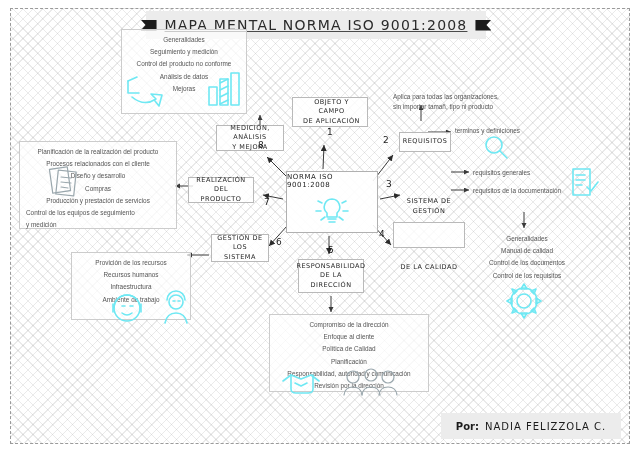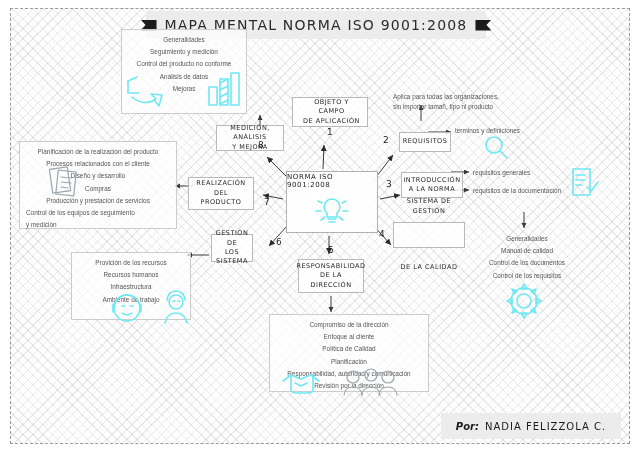--- a/index.html
+++ b/index.html
@@ -16,21 +16,21 @@
     background-color:#ffffff;
     background-image:
       repeating-linear-gradient(45deg, rgba(150,150,150,.20) 0 1px, transparent 1px 7px),
       repeating-linear-gradient(-45deg, rgba(150,150,150,.20) 0 1px, transparent 1px 7px);
   }
   .layer{position:absolute;left:0;top:0;width:620px;height:436px;}
   
   #title-banner{
     position:absolute;left:135px;top:2px;width:340px;height:28px;
     background:#ececec;
-    display:flex;align-items:center;justify-content:center;gap:8px;
+    display:flex;align-items:center;justify-content:center;gap:8px;text-decoration:underline;
   }
   #title-text{
     font-family:"DejaVu Sans", sans-serif;
     font-size:14px;letter-spacing:1.2px;color:#2a2a2a;
     white-space:nowrap;font-weight:400;
   }
   .flag{width:16px;height:11px;position:relative;flex:0 0 auto;}
   .flag i{position:absolute;left:0;top:0;width:16px;height:11px;background:#1b1b1b;
       clip-path:polygon(0 2px,100% 0,100% 100%,0 calc(100% - 2px));}
   .flag.left i{clip-path:polygon(0 0,100% 0,100% 100%,0 100%,5px 50%);}
@@ -68,21 +68,21 @@
   
   .ico{position:absolute;}
   .cy{stroke:#6fe8f3;fill:none;stroke-width:1.6;stroke-linecap:round;stroke-linejoin:round;}
   .cy2{stroke:#9aa7ad;fill:none;stroke-width:1.2;stroke-linecap:round;stroke-linejoin:round;}
   .dark{stroke:#3a3a3a;fill:none;stroke-width:1;}
   
   #sign-banner{
     position:absolute;left:430px;top:404px;width:180px;height:26px;
     background:#ececec;display:flex;align-items:center;justify-content:center;gap:6px;
   }
-  #sign-por{font-family:"DejaVu Sans",sans-serif;font-size:10px;font-weight:bold;color:#1b1b1b;font-style:italic;}
+  #sign-por{font-family:"DejaVu Sans",sans-serif;font-size:10px;font-weight:bold;color:#1b1b1b;}
   #sign-name{font-family:"DejaVu Sans",sans-serif;font-size:10px;letter-spacing:1px;color:#1b1b1b;}
   svg{overflow:visible;display:block;}
 </style>
 </head>
 <body>
 
 <div id="canvas">
 
   <svg class="layer" viewBox="0 0 620 436" width="620" height="436">
     <defs>
@@ -153,45 +153,41 @@
     <span>OBJETO Y CAMPO</span>
     <span>DE APLICACIÓN</span>
   </div>
   <span class="num" style="left:316px;top:118px;">1</span>
 
   <div class="box node" style="left:388px;top:123px;width:52px;height:20px;">
     <span>REQUISITOS</span>
   </div>
   <span class="num" style="left:372px;top:126px;">2</span>
 
-  <div class="box node" style="left:390px;top:163px;width:62px;height:26px;">
-    <span>INTRODUCCIÓN</span>
-    <span>A LA NORMA</span>
-  </div>
   <span class="num" style="left:375px;top:170px;">3</span>
 
   <div class="box node" style="left:382px;top:213px;width:72px;height:26px;gap:47px;">
     <span>SISTEMA DE GESTIÓN</span>
     <span>DE LA CALIDAD</span>
   </div>
   <span class="num" style="left:368px;top:220px;">4</span>
 
   <div class="box node" style="left:287px;top:250px;width:66px;height:34px;">
     <span>RESPONSABILIDAD</span>
     <span>DE LA DIRECCIÓN</span>
   </div>
   <span class="num" style="left:317px;top:236px;">5</span>
 
-  <div class="box node" style="left:200px;top:225px;width:42px;height:28px;">
+  <div class="box node" style="left:200px;top:225px;width:58px;height:28px;">
     <span>GESTIÓN DE</span>
     <span>LOS SISTEMA</span>
   </div>
   <span class="num" style="left:265px;top:228px;">6</span>
 
-  <div class="box node" style="left:177px;top:168px;width:66px;height:33px;">
+  <div class="box node" style="left:177px;top:168px;width:66px;height:26px;">
     <span>REALIZACIÓN DEL</span>
     <span>PRODUCTO</span>
   </div>
   <span class="num" style="left:253px;top:188px;">7</span>
 
   <div class="box node" style="left:205px;top:116px;width:68px;height:26px;">
     <span>MEDICIÓN, ANÁLISIS</span>
     <span>Y MEJORA</span>
   </div>
   <span class="num" style="left:247px;top:131px;">8</span>

